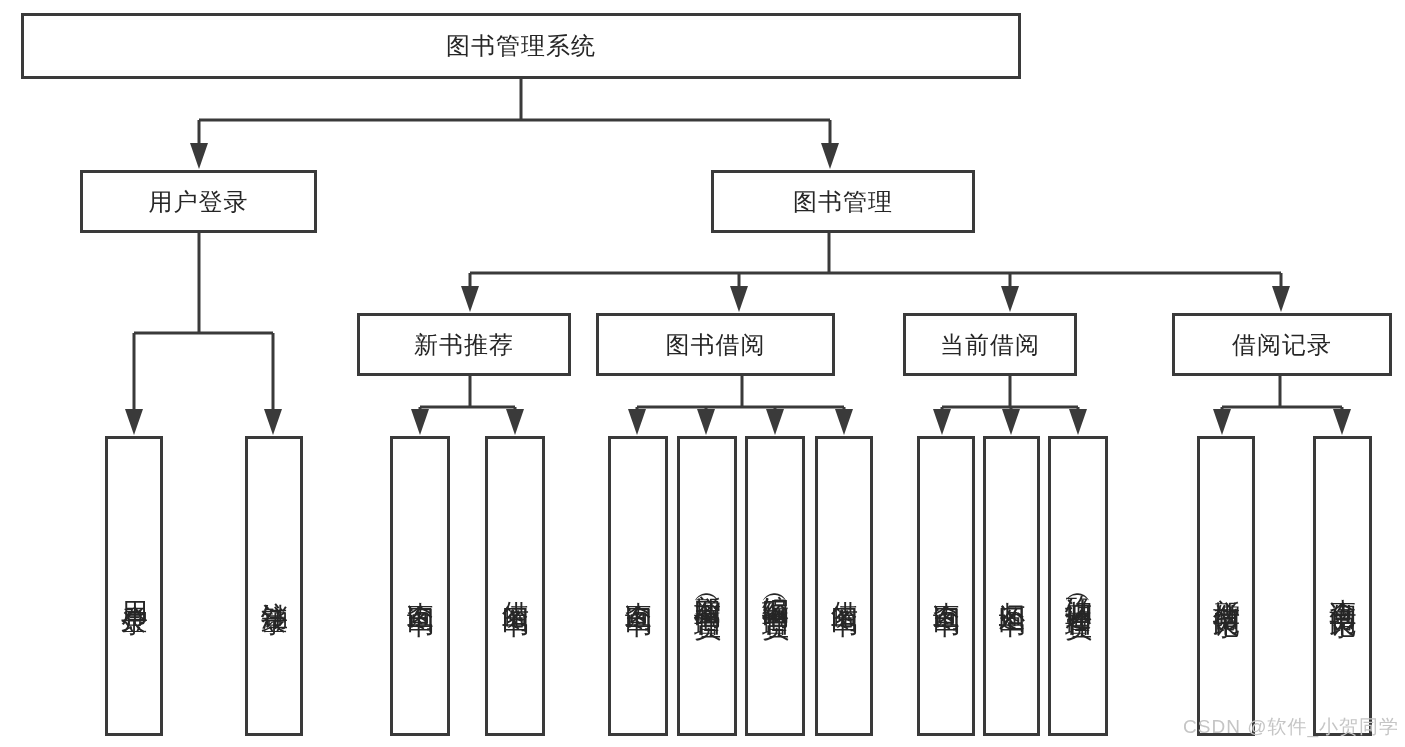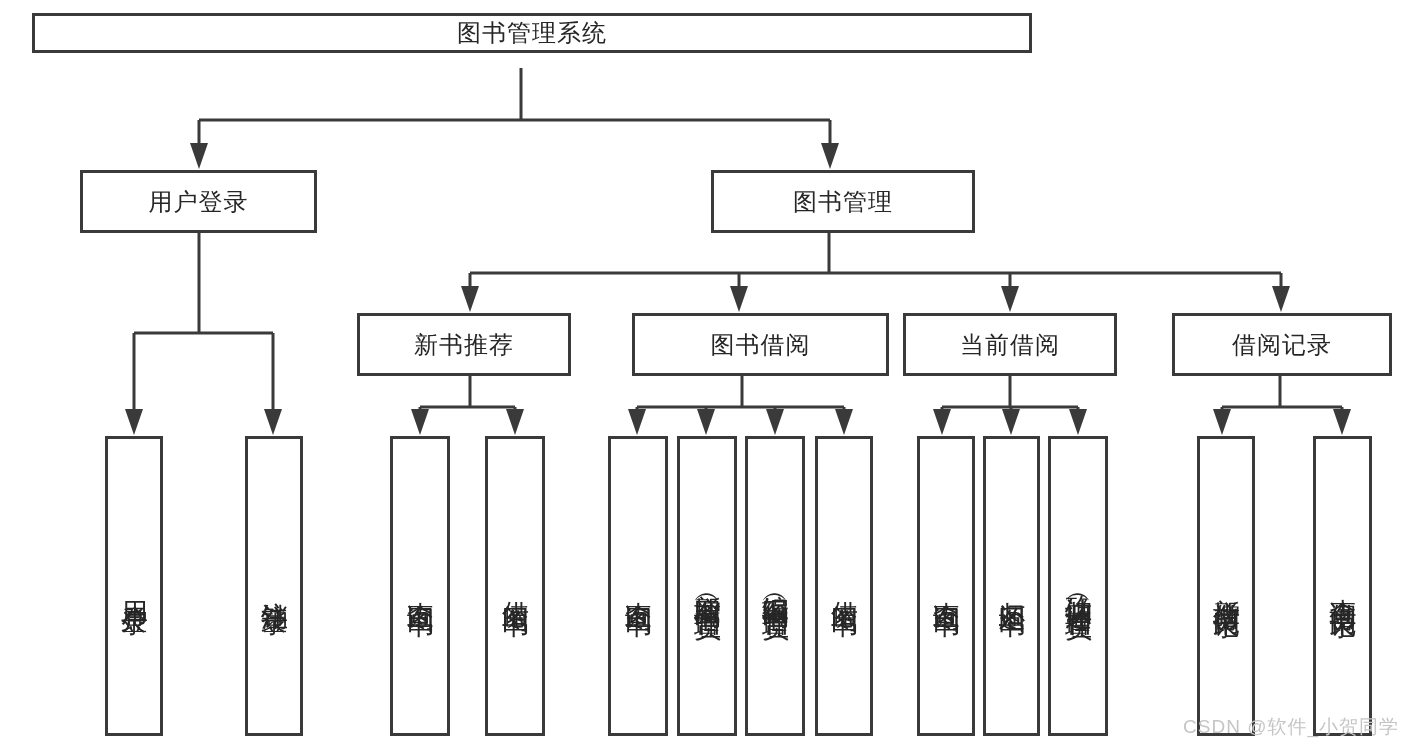--- a/index.html
+++ b/index.html
@@ -10,21 +10,21 @@
   .canvas{position:relative;width:1405px;height:747px;background:var(--background);overflow:hidden;}
   .connectors{position:absolute;left:0;top:0;width:1405px;height:747px;pointer-events:none;}
   .connectors path{stroke:var(--line);stroke-width:3;fill:none;}
   .connectors polygon{fill:var(--line);stroke:none;}
   .node{
     position:absolute;box-sizing:border-box;background:#fff;
     border:3px solid var(--line);
     display:flex;align-items:center;justify-content:center;
     font-size:24px;color:var(--text);letter-spacing:1px;
   }
-  .node.root{left:32px;top:13px;width:1000px;height:40px;text-align:center;}
+  .node.root{left:21px;top:13px;width:1000px;height:66px;text-align:center;}
   .node.lvl2{top:170px;height:63px;}
   .node.lvl3{top:313px;height:63px;}
   .node.leaf{
     top:436px;height:300px;
     writing-mode:vertical-rl;text-orientation:mixed;
     font-size:27px;letter-spacing:3px;line-height:1.0;
   }
   .watermark{
     position:absolute;right:6px;top:714px;
     color:var(--watermark);font-size:19px;letter-spacing:1px;white-space:nowrap;
@@ -70,22 +70,22 @@
     <polygon points="1213,409 1231,409 1222,435"></polygon>
     <polygon points="1333,409 1351,409 1342,435"></polygon>
   </svg>
 
   <div class="node root">图书管理系统</div>
 
   <div class="node lvl2" style="left:80px;width:237px;">用户登录</div>
   <div class="node lvl2" style="left:711px;width:264px;">图书管理</div>
 
   <div class="node lvl3" style="left:357px;width:214px;">新书推荐</div>
-  <div class="node lvl3" style="left:632px;width:257px;">图书借阅</div>
-  <div class="node lvl3" style="left:903px;width:214px;">当前借阅</div>
+  <div class="node lvl3" style="left:596px;width:239px;">图书借阅</div>
+  <div class="node lvl3" style="left:903px;width:174px;">当前借阅</div>
   <div class="node lvl3" style="left:1172px;width:220px;">借阅记录</div>
 
   <div class="node leaf" style="left:105px;width:58px;">用户登录</div>
   <div class="node leaf" style="left:245px;width:58px;">注销登录</div>
 
   <div class="node leaf" style="left:390px;width:60px;">查询图书</div>
   <div class="node leaf" style="left:485px;width:60px;">借阅图书</div>
 
   <div class="node leaf" style="left:608px;width:60px;">查询图书</div>
   <div class="node leaf" style="left:677px;width:60px;">新增图书（管理员）</div>

